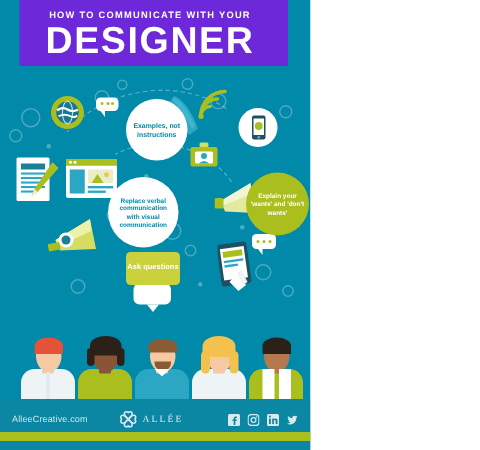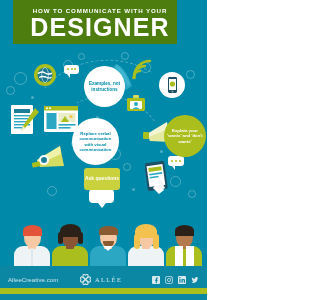--- a/index.html
+++ b/index.html
@@ -1,21 +1,21 @@
 <!DOCTYPE html>
 <html><head>
 <meta charset="utf-8">
 <style>
   html,body{margin:0;padding:0;background:#ffffff;}
   body{width:207px;height:300px;overflow:hidden;
        font-family:"Liberation Sans","DejaVu Sans",sans-serif;}
   #poster{position:relative;width:207px;height:300px;background:#0089a8;overflow:hidden;}
 
   
-  #header-band{position:absolute;left:13px;top:0;width:164px;height:44px;background:#4d7c0f;}
+  #header-band{position:absolute;left:13px;top:0;width:179px;height:44px;background:#6d28d9;}
   #kicker{position:absolute;left:0;top:7px;width:174px;text-align:center;
           color:#ffffff;font-size:6.2px;font-weight:bold;letter-spacing:.85px;}
   #maintitle{position:absolute;left:0;top:14px;width:174px;text-align:center;
              color:#ffffff;font-size:25px;font-weight:bold;letter-spacing:1.1px;line-height:26px;}
 
   
   .ring{position:absolute;border-radius:50%;border:1px solid rgba(255,255,255,.28);}
   .dot{position:absolute;border-radius:50%;background:rgba(255,255,255,.30);}
   .arc{position:absolute;border-radius:50%;border:1px dashed rgba(255,255,255,.30);
        border-color:rgba(255,255,255,.30) transparent transparent transparent;}

